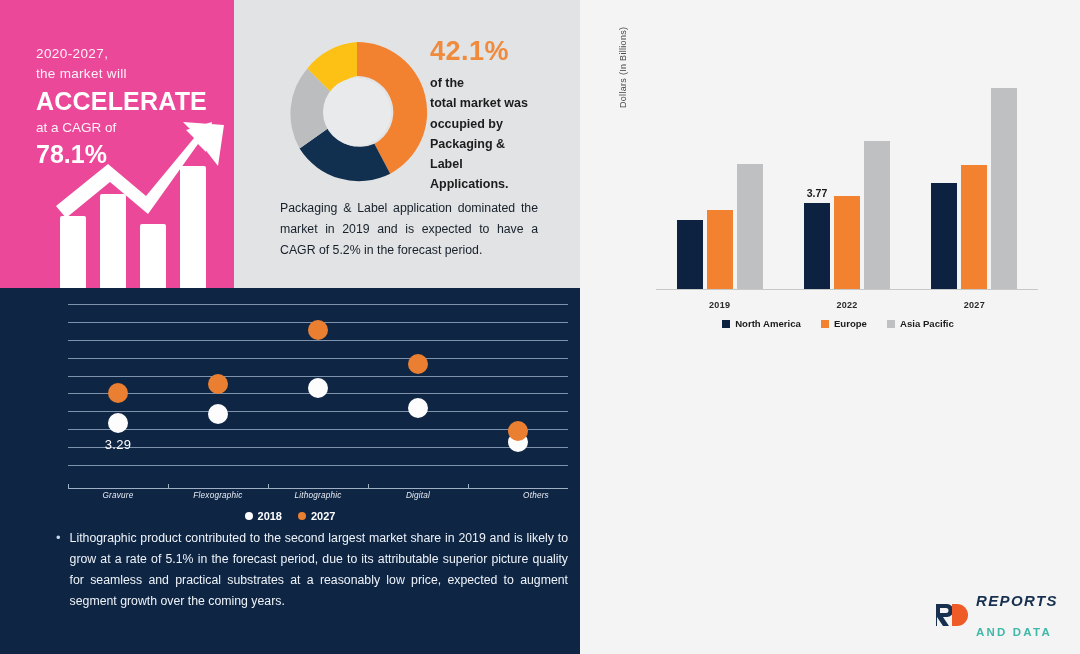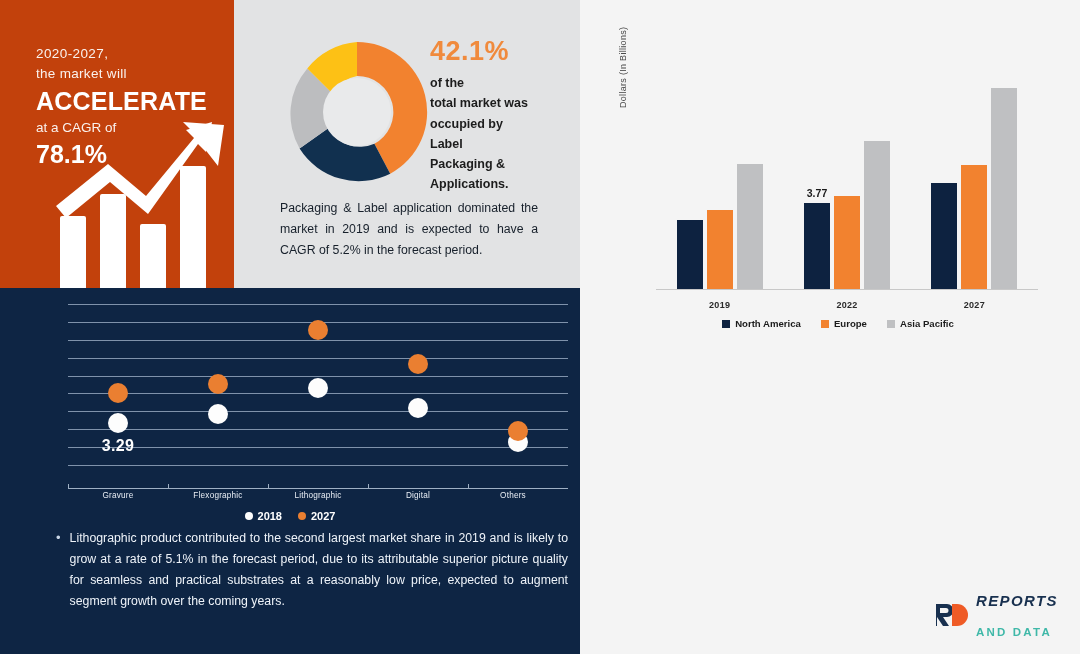--- a/index.html
+++ b/index.html
@@ -8,21 +8,21 @@
     font-family: "Liberation Sans", sans-serif;
     background: #ffffff; overflow: hidden;
   }
   .page { position: relative; width: 1080px; height: 654px; }
 
   
   .left-col { position: absolute; left: 0; top: 0; width: 580px; height: 654px; }
 
   .orange-panel {
     position: absolute; left: 0; top: 0; width: 280px; height: 288px;
-    background: #c2410c; overflow: hidden;
+    background: #ec4899; overflow: hidden;
   }
   .op-text { position: absolute; left: 36px; top: 44px; width: 185px; color: #fff; }
   .op-l1 { font-size: 13.5px; letter-spacing: .4px; opacity: .93; line-height: 1.5; }
   .op-l2 { font-size: 13.5px; letter-spacing: .3px; opacity: .93; line-height: 1.55; }
   .op-big { font-size: 25px; font-weight: 700; letter-spacing: .2px; line-height: 1.28; }
   .op-l3 { font-size: 13.5px; opacity: .93; line-height: 1.6; }
   .op-cagr { font-size: 25px; font-weight: 700; line-height: 1.2; }
   .op-graphic { position: absolute; left: 52px; top: 118px; width: 180px; height: 175px; }
 
   .gray-panel {
@@ -44,27 +44,27 @@
   }
   .dotplot { position: absolute; left: 68px; top: 16px; width: 500px; height: 185px; }
   .dp-grid { position: absolute; inset: 0; }
   .dp-line { position: absolute; left: 0; width: 100%; height: 1px; background: #93a6bd; opacity: .85; }
   .dp-axis { position: absolute; left: 0; bottom: 0; width: 100%; height: 1px; background: #9fb0c4; }
   .dp-tick { position: absolute; bottom: 0; width: 1px; height: 5px; background: #9fb0c4; }
   .dot { position: absolute; width: 20px; height: 20px; border-radius: 50%; transform: translate(-50%, -50%); }
   .dot.w { background: #fdfdfd; }
   .dot.o { background: #ea7f31; }
   .dp-value {
-    position: absolute; color: #ffffff; font-size: 16px; font-weight: 700;
+    position: absolute; color: #ffffff; font-size: 13px; font-weight: 400;
     transform: translateX(-50%); letter-spacing: .3px;
   }
   .dp-cats { position: absolute; left: 68px; top: 203px; width: 500px; height: 16px; }
   .dp-cat {
     position: absolute; transform: translateX(-50%); color: #e9eef5;
-    font-size: 8.2px; letter-spacing: .2px; white-space: nowrap;
+    font-size: 8.2px; letter-spacing: .2px; white-space: nowrap; font-style: italic;
   }
   .dp-legend {
     position: absolute; left: 0; top: 222px; width: 580px;
     display: flex; justify-content: center; gap: 16px; align-items: center;
   }
   .dp-leg-item { display: flex; align-items: center; gap: 5px; color: #fff; font-size: 11px; font-weight: 700; }
   .dp-leg-dot { width: 8px; height: 8px; border-radius: 50%; }
 
   .bullet-block { position: absolute; left: 56px; top: 240px; width: 512px; display: flex; gap: 9px; }
   .bullet-dot { color: #c9d6e6; font-size: 13px; line-height: 1.55; flex: 0 0 auto; }
@@ -152,22 +152,22 @@
           <path d="M25.3 31.4 A70 70 0 0 1 75 5 L75 39 A36 36 0 0 0 50.4 56.4 Z" fill="#fdc115"></path>
           <circle cx="75" cy="75" r="34" fill="#e9eaeb"></circle>
         </svg>
       </div>
       <div class="pct-block">
         <div class="pct-num">42.1%</div>
         <div class="pct-lines">
           <div>of the</div>
           <div>total market was</div>
           <div>occupied by</div>
+          <div>Packaging &amp;</div>
           <div>Label</div>
-          <div>Packaging &amp;</div>
           <div>Applications.</div>
         </div>
       </div>
       <div class="gray-caption">Packaging &amp; Label application dominated the market in 2019 and is expected to have a CAGR of 5.2% in the forecast period.</div>
     </div>
 
     <div class="navy-panel">
       <div class="dotplot">
         <div class="dp-grid" id="dp-grid">
             <div class="dp-line" style="top: 0px;"></div>
@@ -199,21 +199,21 @@
           <div class="dp-tick" style="left: 100px;"></div>
           <div class="dp-tick" style="left: 200px;"></div>
           <div class="dp-tick" style="left: 300px;"></div>
           <div class="dp-tick" style="left: 400px;"></div>
         </div>
       <div class="dp-cats" id="dp-cats">
           <div class="dp-cat" style="left: 50px;">Gravure</div>
           <div class="dp-cat" style="left: 150px;">Flexographic</div>
           <div class="dp-cat" style="left: 250px; text-align: center;">Lithographic</div>
           <div class="dp-cat" style="left: 350px;">Digital</div>
-          <div class="dp-cat" style="left: 445px;">Others</div>
+          <div class="dp-cat" style="left: 468px;">Others</div>
         </div>
       <div class="dp-legend">
         <div class="dp-leg-item">
           <span class="dp-leg-dot" style="background:#fdfdfd"></span>
           <span>2018</span>
         </div>
         <div class="dp-leg-item">
           <span class="dp-leg-dot" style="background:#ea7f31"></span>
           <span>2027</span>
         </div>

